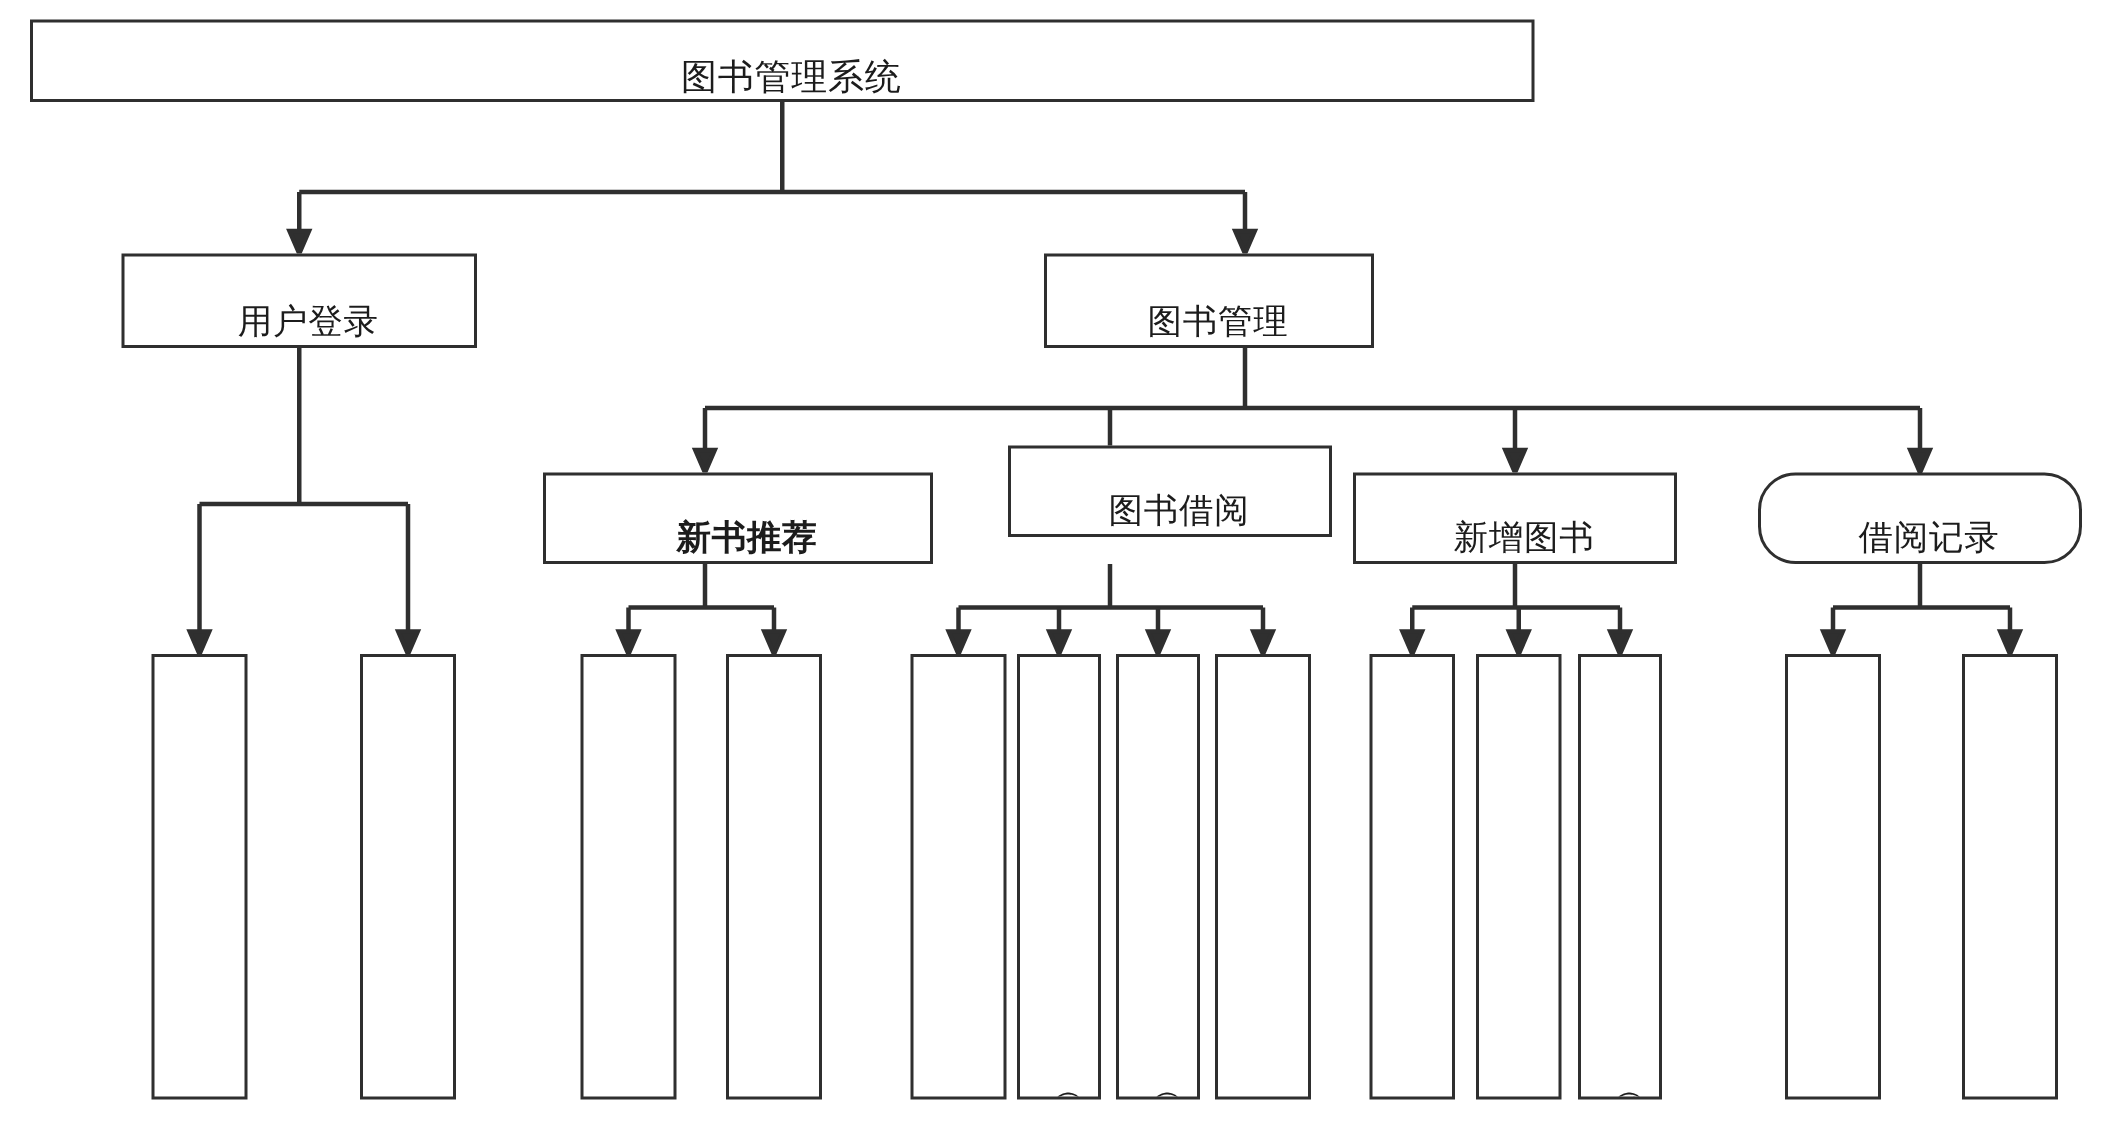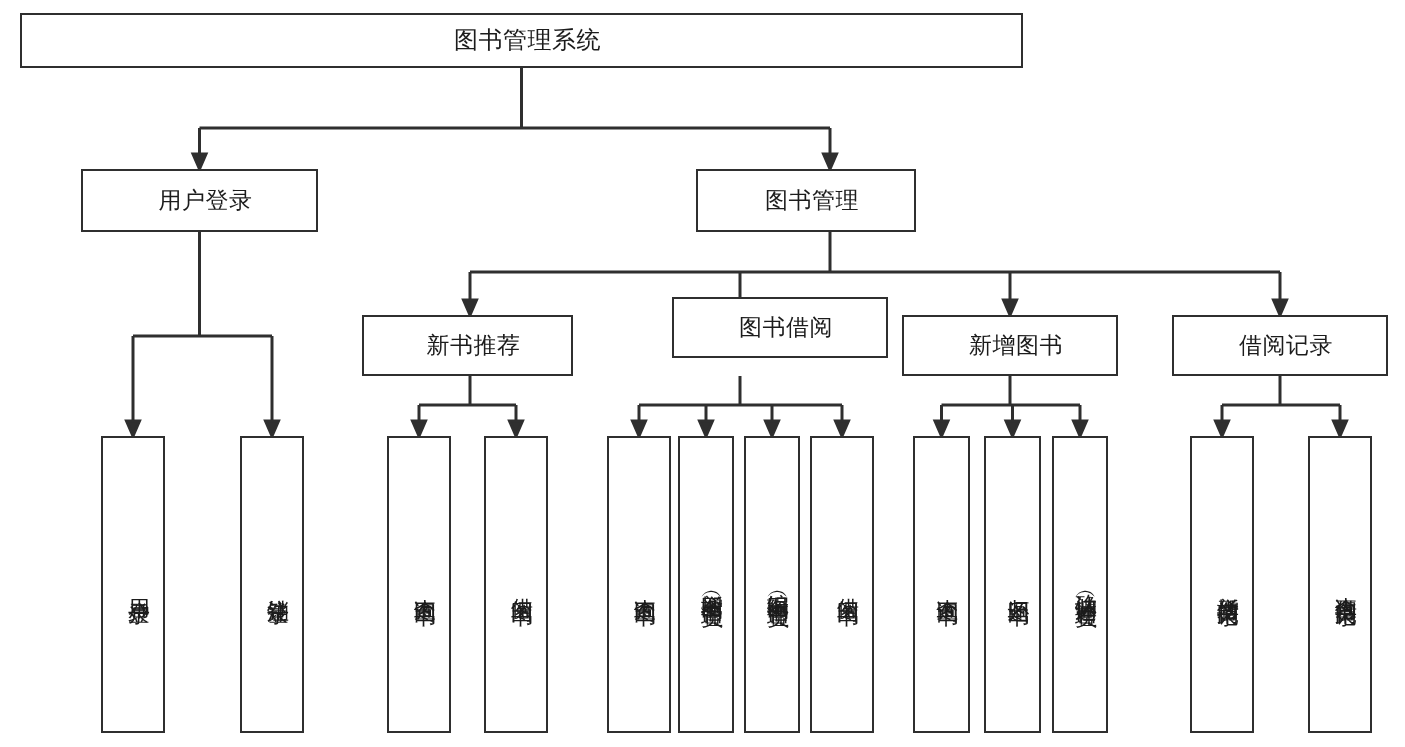--- a/index.html
+++ b/index.html
@@ -24,21 +24,21 @@
     top: 0;
     width: 1405px;
     height: 747px;
   }
   .node-box {
     position: absolute;
     box-sizing: border-box;
     background: #ffffff;
     border: 2px solid #2f2f2f;
     display: flex;
-    align-items: center;
+    align-items: flex-end;
     justify-content: center;
     overflow: hidden;
     padding-left: 12px;
   }
   .node-label-h {
     font-size: 23px;
     color: #1c1c1c;
     line-height: 1.2;
     white-space: nowrap;
     letter-spacing: 0.5px;
@@ -141,33 +141,33 @@
     </div>
 
     <div class="node-box" style="left:81px; top:169px; width:237px; height:63px;">
       <span class="node-label-h">用户登录</span>
     </div>
 
     <div class="node-box" style="left:696px; top:169px; width:220px; height:63px;">
       <span class="node-label-h">图书管理</span>
     </div>
 
-    <div class="node-box" style="left:362px; top:315px; width:211px; height:61px;">
+    <div class="node-box" style="left:362px; top:315px; width:260px; height:61px;font-weight:bold;">
       <span class="node-label-h">新书推荐</span>
     </div>
 
     <div class="node-box" style="left:632px; top:297px; width:216px; height:61px;margin-left:40px;">
       <span class="node-label-h">图书借阅</span>
     </div>
 
     <div class="node-box" style="left:902px; top:315px; width:216px; height:61px;">
       <span class="node-label-h">新增图书</span>
     </div>
 
-    <div class="node-box" style="left:1172px; top:315px; width:216px; height:61px;">
+    <div class="node-box" style="left:1172px; top:315px; width:216px; height:61px;border-radius:25px;">
       <span class="node-label-h">借阅记录</span>
     </div>
 
     <div class="node-box" style="left:101px; top:436px; width:64px; height:297px;">
       <span class="node-label-v">用户登录</span>
     </div>
 
     <div class="node-box" style="left:240px; top:436px; width:64px; height:297px;">
       <span class="node-label-v">注销登录</span>
     </div>

